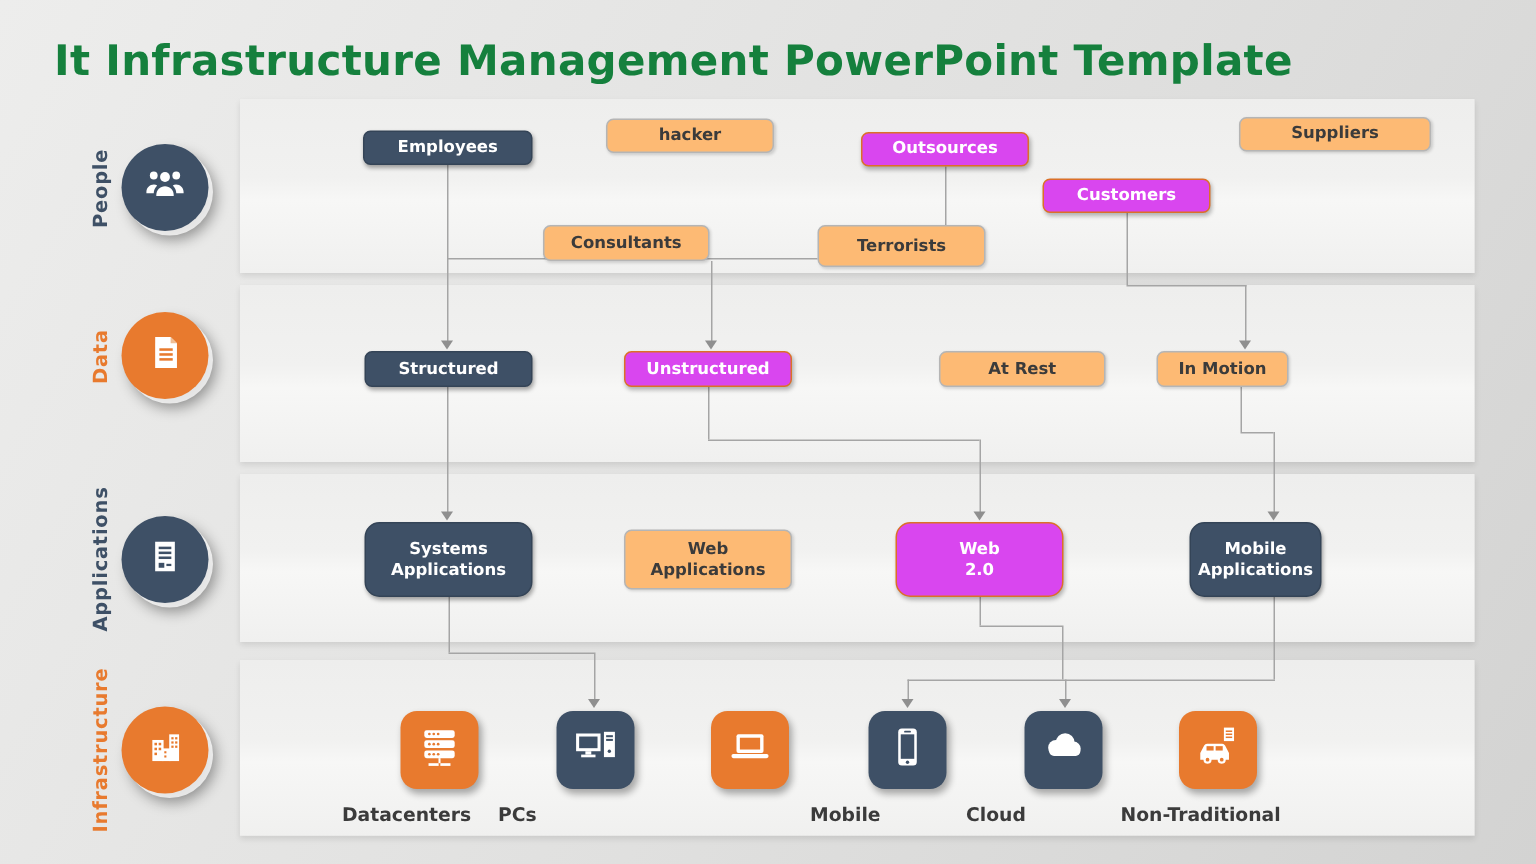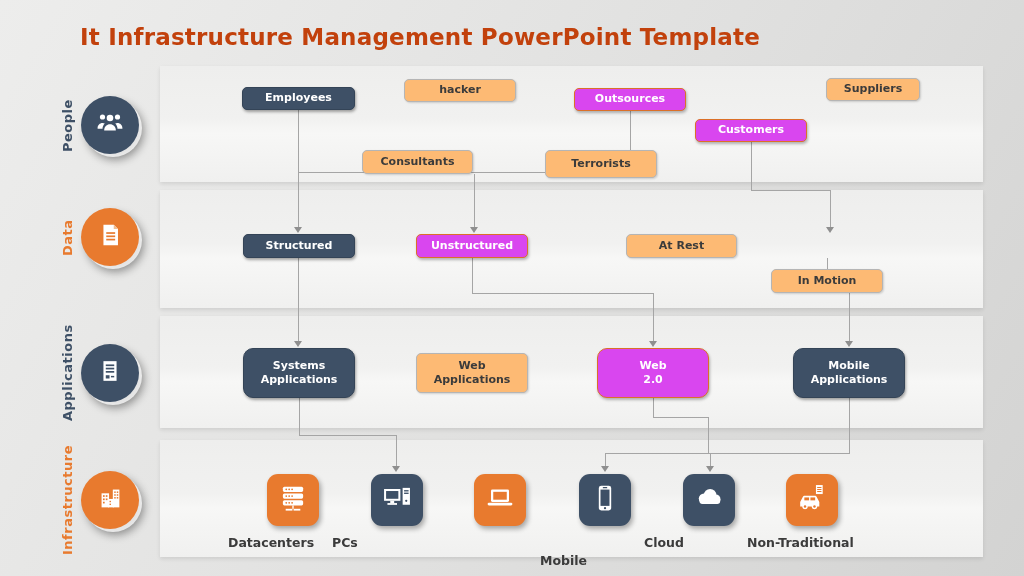--- a/index.html
+++ b/index.html
@@ -6,21 +6,21 @@
   html,body { width:1024px; height:576px; }
   body {
     font-family:"DejaVu Sans", sans-serif;
     background:linear-gradient(120deg,#ededec 0%,#e0e0df 55%,#d3d3d2 100%);
     overflow:hidden;
   }
   .page { position:relative; width:1024px; height:576px; }
 
   .title {
     position:absolute; left:36px; top:24px;
-    font-size:23px; font-weight:bold; color:#c2410c; letter-spacing:0.2px;margin-left:44px;
+    font-size:28px; font-weight:bold; color:#15803d; letter-spacing:0.2px;
   }
 
   
   .band {
     position:absolute; left:160px; width:823px;
     background:linear-gradient(180deg,#eeeeed 0%,#f1f1f0 45%,#f7f7f6 58%,#f0f0ef 100%);
     box-shadow:0 2px 4px rgba(0,0,0,0.10);
   }
   .band-1 { top:66px;  height:116px; }
   .band-2 { top:190px; height:118px; }
@@ -72,51 +72,51 @@
     box-shadow:1px 2px 3px rgba(0,0,0,0.28);
   }
   .node.gray {
     background:#fdba74; color:#3b3b3b; border:1px solid #b5b5b5;
     box-shadow:1px 1px 2px rgba(0,0,0,0.15);
   }
   .node.tall { border-radius:10px; }
   .n-employees    { left:242px; top:87px;  width:113px; height:23px; }
   .n-hacker       { left:404px; top:79px;  width:112px; height:23px; }
   .n-outsources   { left:574px; top:88px;  width:112px; height:23px; }
-  .n-suppliers    { left:826px; top:78px;  width:94px; height:23px; }
+  .n-suppliers    { left:826px; top:78px;  width:128px; height:23px; }
   .n-consultants  { left:362px; top:150px; width:111px; height:24px; }
   .n-terrorists   { left:545px; top:150px; width:112px; height:28px; }
   .n-customers    { left:695px; top:119px; width:112px; height:23px; }
   .n-structured   { left:243px; top:234px; width:112px; height:24px; }
   .n-unstructured { left:416px; top:234px; width:112px; height:24px; }
   .n-at-rest      { left:626px; top:234px; width:111px; height:24px; }
-  .n-in-motion    { left:771px; top:234px; width:112px; height:24px;margin-top:35px; }
+  .n-in-motion    { left:771px; top:234px; width:88px; height:24px; }
   .n-systems-applications { left:243px; top:348px; width:112px; height:50px; }
   .n-web-applications     { left:416px; top:353px; width:112px; height:40px; }
   .n-web-2-0              { left:597px; top:348px; width:112px; height:50px; }
-  .n-mobile-applications  { left:793px; top:348px; width:112px; height:50px; }
+  .n-mobile-applications  { left:793px; top:348px; width:88px; height:50px; }
   .n-web-2-0 span { display:inline-block; max-width:46px; }
 
   
   .tile {
     position:absolute; top:474px; width:52px; height:52px; border-radius:11px;
     display:flex; align-items:center; justify-content:center;
     box-shadow:2px 3px 5px rgba(0,0,0,0.32);
   }
   .tile.orange { background:#E87A2E; }
   .tile.dark   { background:#3E5066; }
   .t-datacenters { left:267px; } .t-pcs { left:371px; } .t-laptop { left:474px; }
   .t-mobile { left:579px; } .t-cloud { left:683px; } .t-non-traditional { left:786px; }
 
   .tile-label {
     position:absolute; top:535px; width:130px; text-align:left;
     font-weight:bold; font-size:12.5px; color:#3b3b3b;
   }
   .tl-datacenters { left:228px; } .tl-pcs { left:332px; } .tl-laptop { left:435px;margin-top:45px; }
-  .tl-mobile { left:540px;margin-top:18px; } .tl-cloud { left:644px; } .tl-non-traditional { left:747px; }
+  .tl-mobile { left:540px; } .tl-cloud { left:644px; } .tl-non-traditional { left:747px; }
 </style>
 </head>
 <body>
 
 <div class="page">
 
   <h1 class="title">It Infrastructure Management PowerPoint Template</h1>
 
   <div class="band band-1"></div>
   <div class="band band-2"></div>

